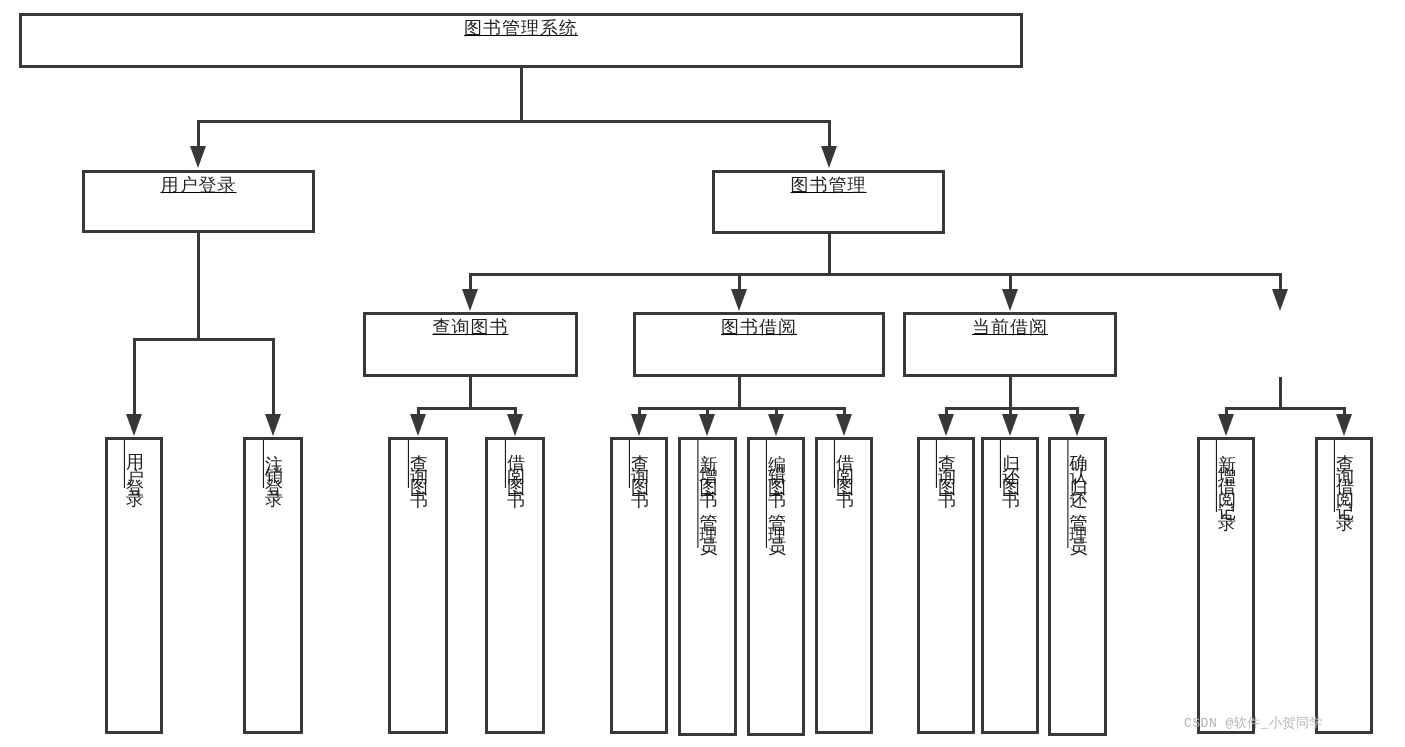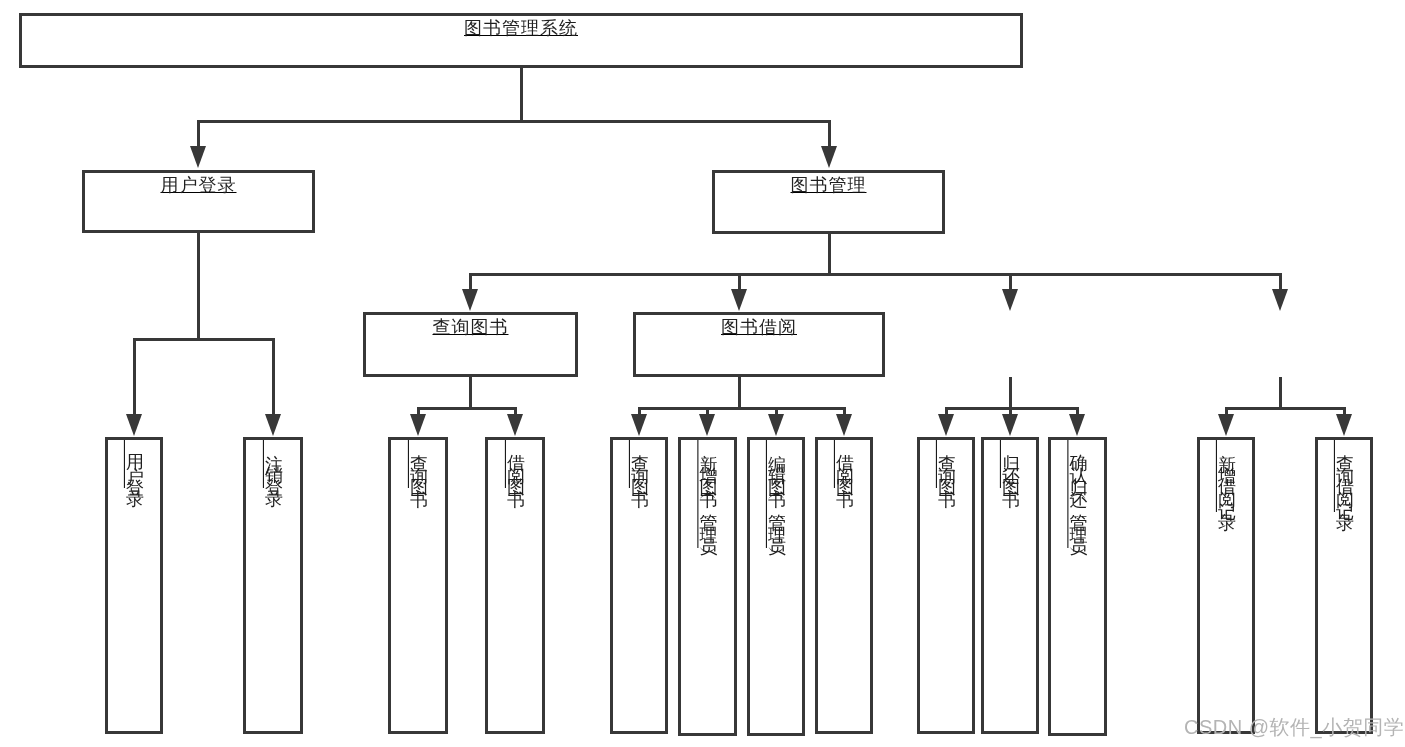--- a/index.html
+++ b/index.html
@@ -12,22 +12,22 @@
        display:flex;align-items:flex-start;justify-content:center;text-decoration:underline;}
   .hbox .lbl{font-size:18px;color:var(--text);letter-spacing:1px;white-space:nowrap;}
   .vbox .lbl{writing-mode:vertical-rl;text-orientation:mixed;font-size:18px;line-height:1.1;
              letter-spacing:12px;color:var(--text);}
   .hline{position:absolute;height:3px;background:var(--line);}
   .vline{position:absolute;width:3px;background:var(--line);}
   .arrow{position:absolute;width:16px;display:flex;flex-direction:column;align-items:center;}
   .arrow .shaft{width:3px;flex:1;background:var(--line);}
   .arrow .head{width:0;height:0;border-left:8px solid transparent;border-right:8px solid transparent;
                border-top:22px solid var(--line);}
-  .watermark{position:absolute;left:1184px;top:714px;font-size:20px;color:var(--watermark);
-             white-space:nowrap;z-index:5;letter-spacing:0.5px;}
+  .watermark{position:absolute;left:1184px;top:714px;font-size:13px;color:var(--watermark);
+             white-space:nowrap;z-index:5;letter-spacing:0.5px;font-family:Liberation Mono, monospace;}
 </style>
 </head>
 <body>
 
 <div class="canvas">
 
   <div class="box hbox" style="left:19px;top:13px;width:1004px;height:55px">
     <span class="lbl">图书管理系统</span>
   </div>
 
@@ -77,20 +77,23 @@
   <div class="arrow" style="left:1272px;top:273px;height:38px">
       <i class="shaft"></i>
       <b class="head"></b>
     </div>
 
   <div class="box hbox" style="left:363px;top:312px;width:215px;height:65px">
     <span class="lbl">查询图书</span>
   </div>
   <div class="box hbox" style="left:633px;top:312px;width:252px;height:65px">
     <span class="lbl">图书借阅</span>
+  </div>
+  <div class="box hbox" style="left:903px;top:312px;width:214px;height:65px">
+    <span class="lbl">当前借阅</span>
   </div>
 
   <div class="vline" style="left:469px;top:377px;height:30px"></div>
   <div class="hline" style="left:417px;top:407px;width:100px"></div>
   <div class="arrow" style="left:410px;top:407px;height:29px">
       <i class="shaft"></i>
       <b class="head"></b>
     </div>
   <div class="arrow" style="left:507px;top:407px;height:29px">
       <i class="shaft"></i>

